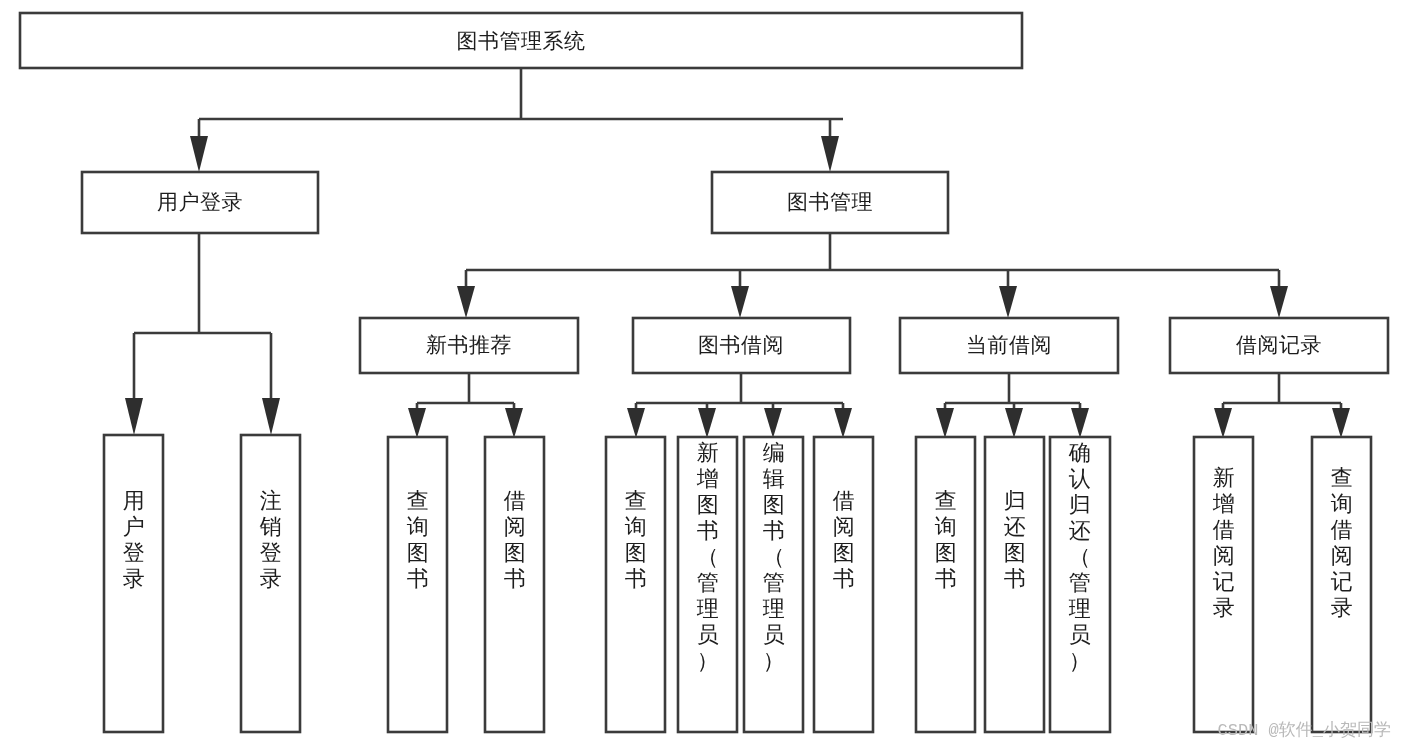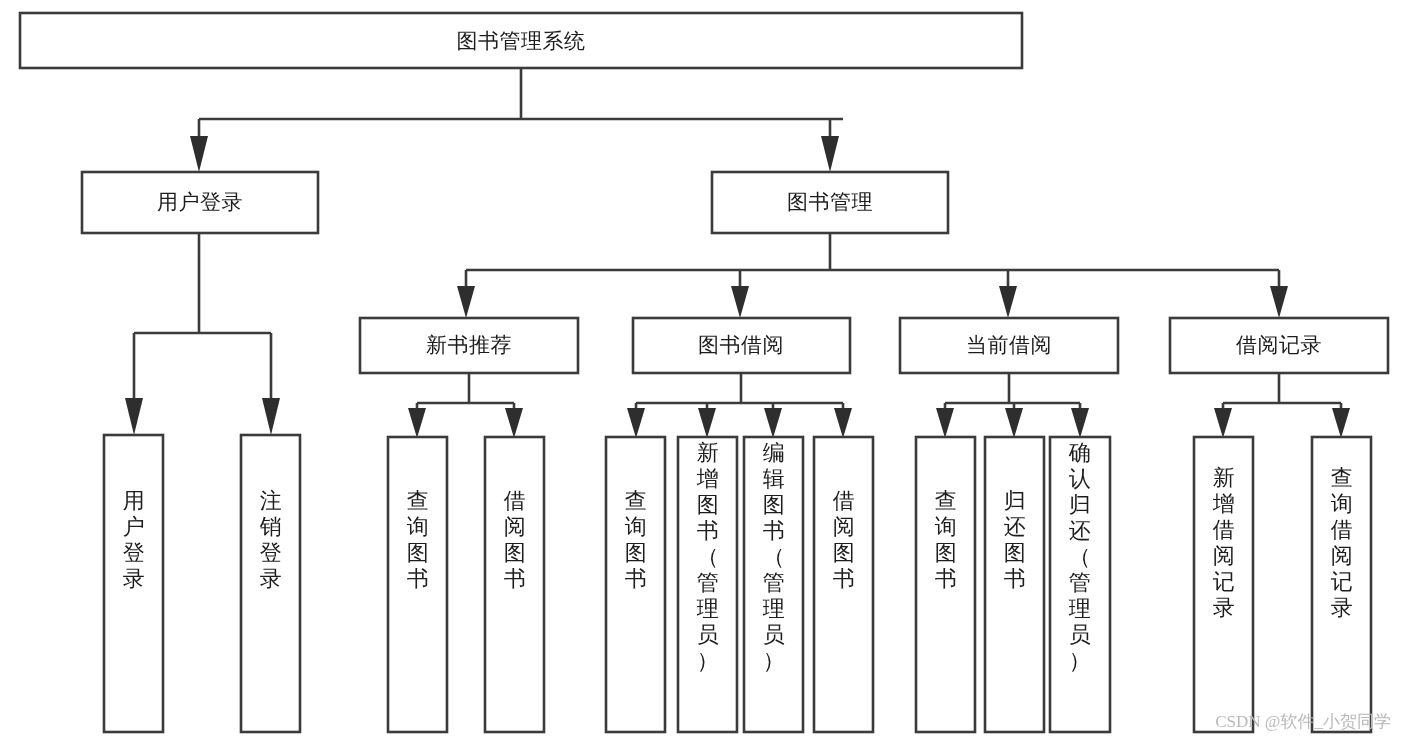--- a/index.html
+++ b/index.html
@@ -53,22 +53,22 @@
   .node-label-v {
     font-family: "DejaVu Sans", "Liberation Sans", sans-serif;
     font-size: 22px;
     fill: #1d1d1d;
     text-anchor: middle;
     letter-spacing: 0.5px;
   }
   .watermark {
     position: absolute;
     right: 14px;
-    bottom: 14px;
-    font-family: Liberation Serif, serif;
+    bottom: 6px;
+    font-family: Liberation Mono, monospace;
     font-size: 17px;
     color: #b9b9b9;
     white-space: nowrap;
     user-select: none;
   }
 </style>
 </head>
 <body>
 
 <div id="diagram-root">

